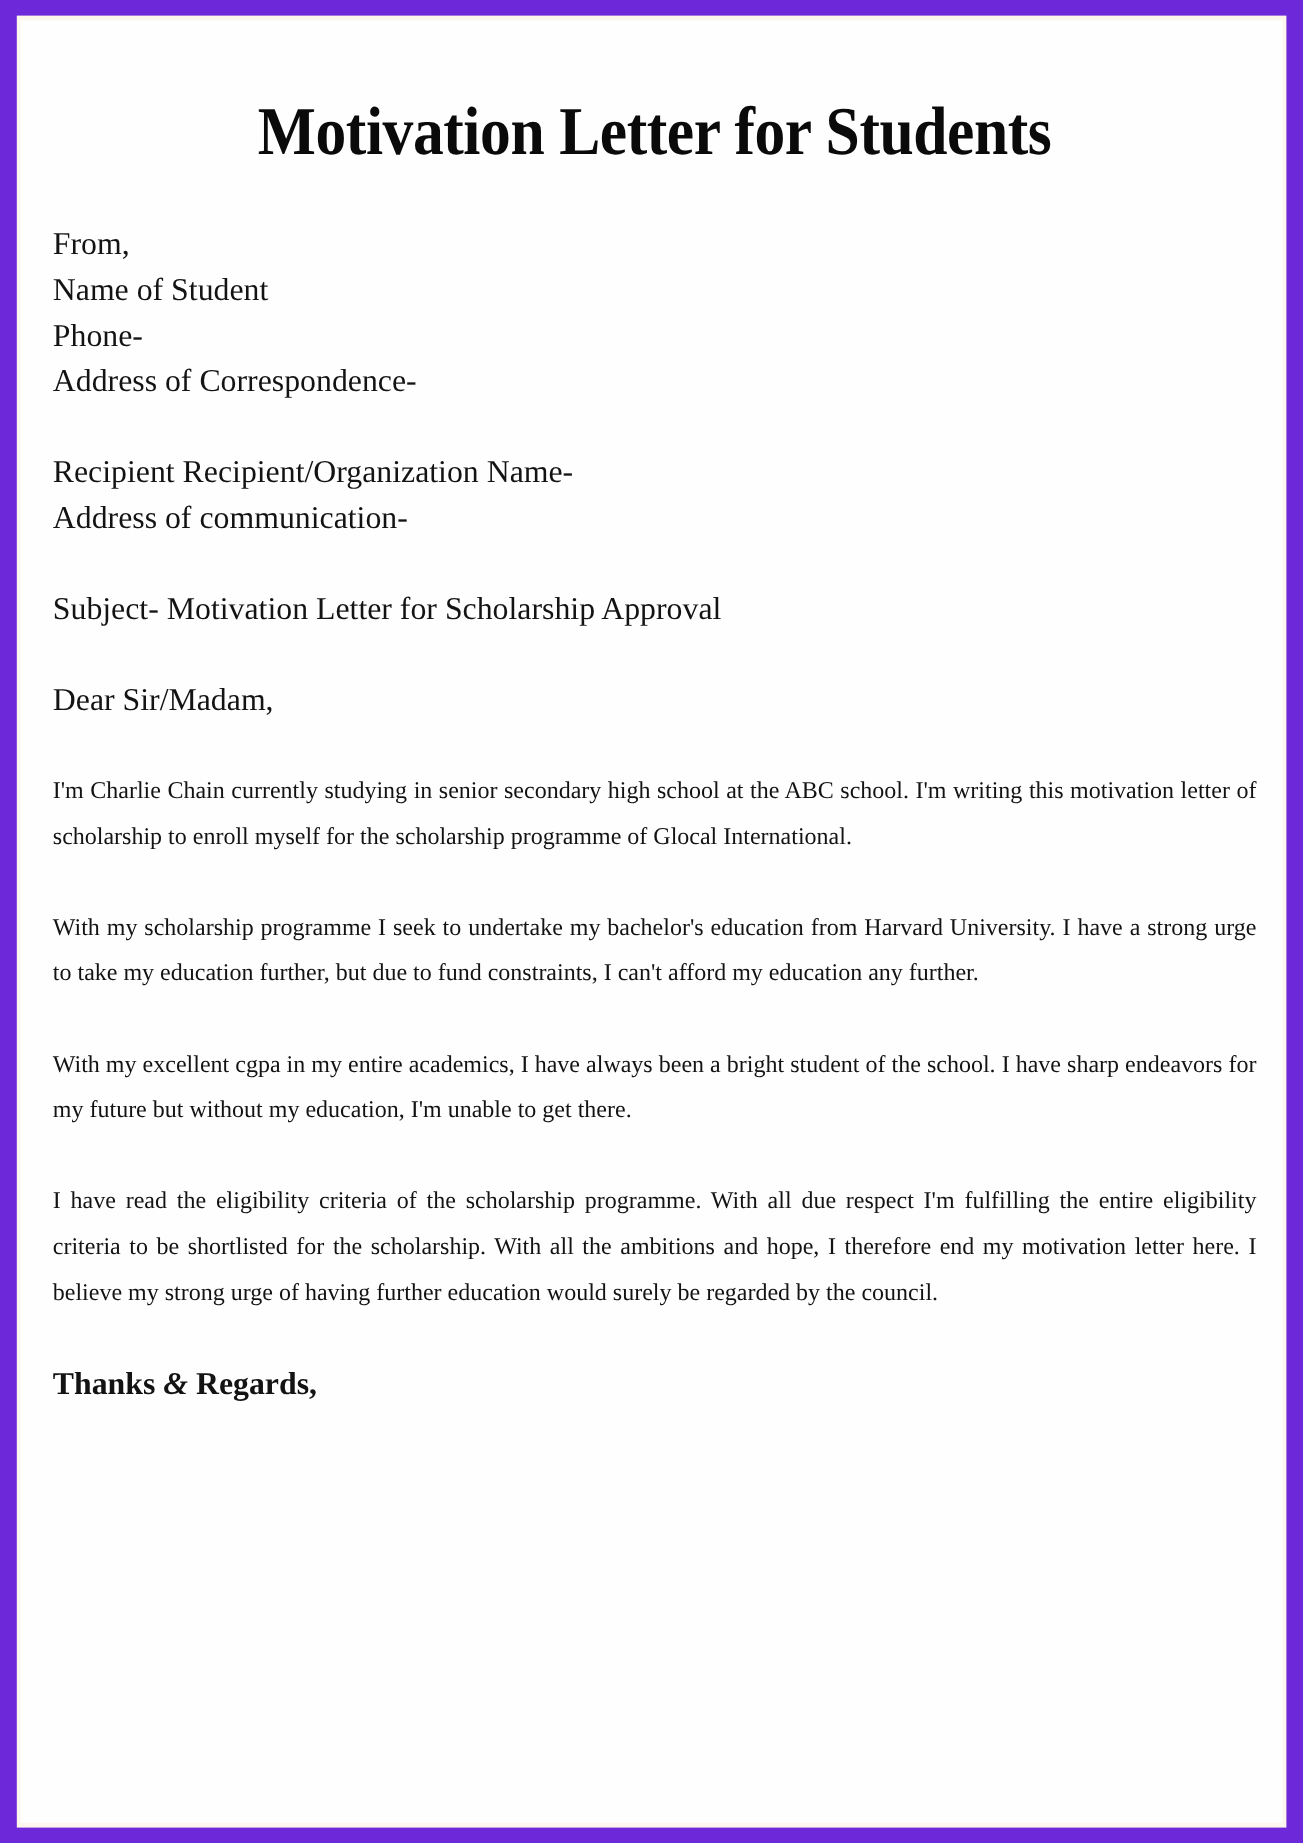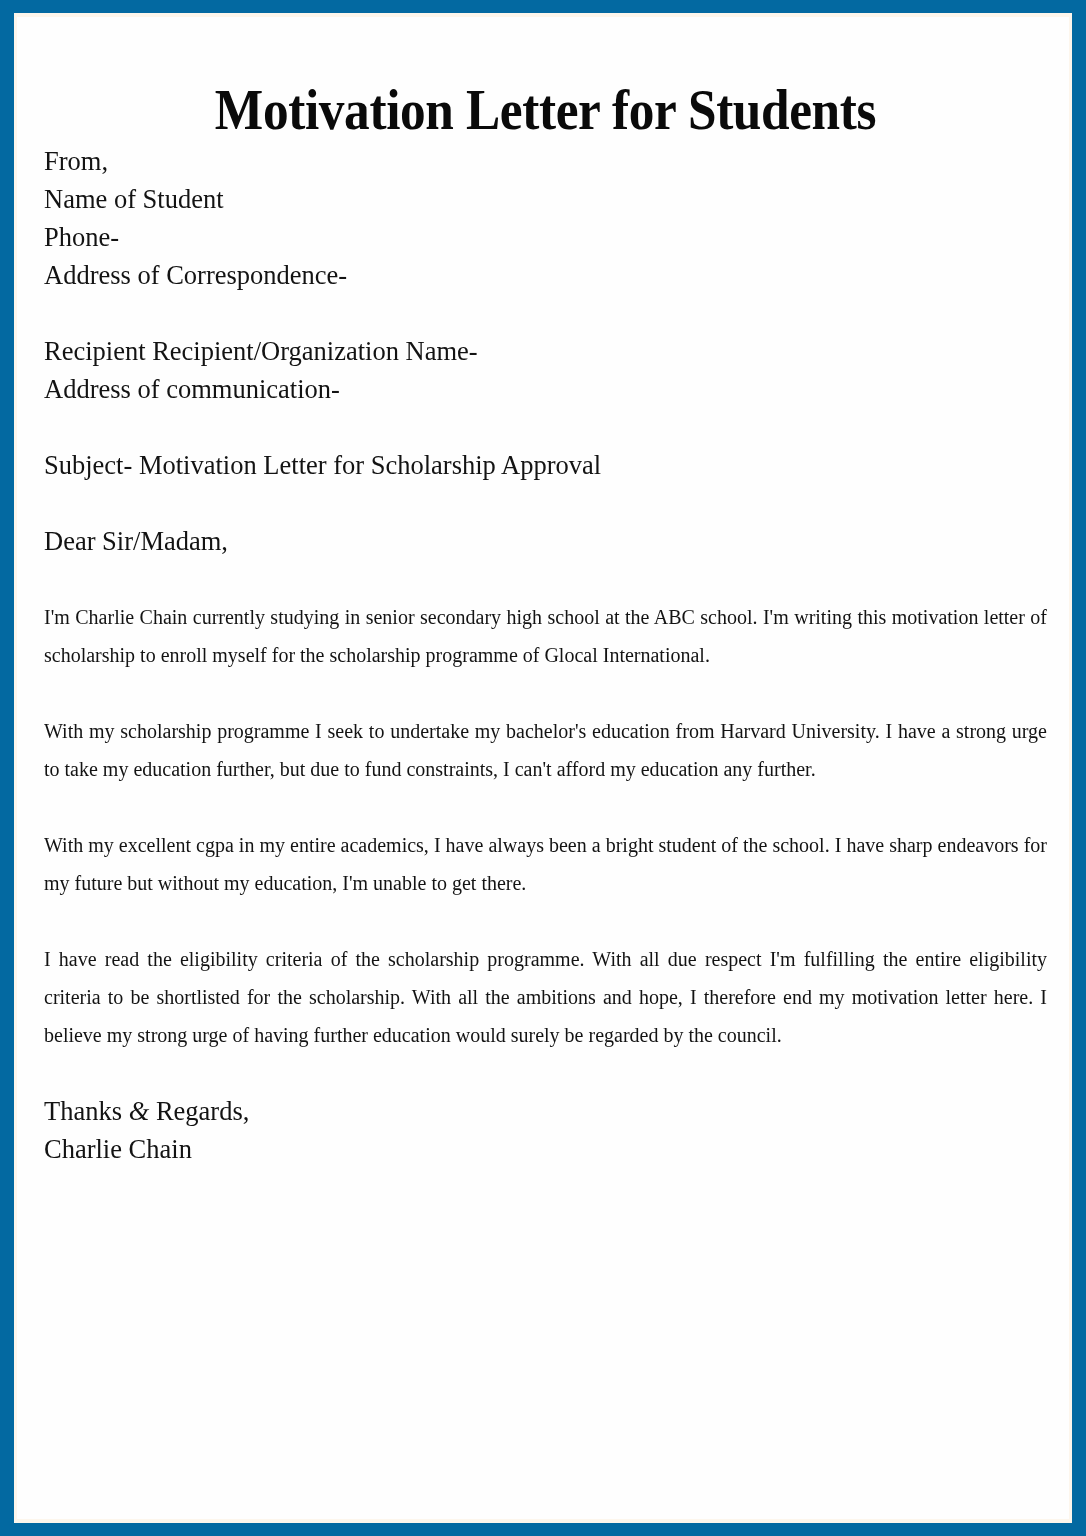--- a/index.html
+++ b/index.html
@@ -14,21 +14,21 @@
     font-family: "Liberation Serif", "DejaVu Serif", serif;
     overflow: hidden;
   }
 
   
   .page-frame {
     position: relative;
     box-sizing: border-box;
     width: 1086px;
     height: 1536px;
-    background: #0369a1;
+    background: #6d28d9;
     padding: 13px 14px 13px 14px;
   }
 
   
   .page-inner-rule {
     box-sizing: border-box;
     width: 100%;
     height: 100%;
     background: #fdf6ec;
     padding: 4px 3px 4px 3px;
@@ -69,20 +69,21 @@
 
   .block {
     margin: 0;
     padding: 0;
     font-size: 26.5px;
     line-height: 38px;
     color: #131313;
   }
 
   .addr-block {
+    margin-top: 42px;
   }
 
   .addr-line {
     display: block;
     white-space: nowrap;
   }
 
   .para {
     margin: 0;
     font-size: 20px;
@@ -100,20 +101,21 @@
   }
 
   .spacer {
     display: block;
     height: 38px;
   }
 
   .sig-line {
     display: block;
     white-space: nowrap;
+    font-weight: bold;
   }
 
   .amp {
     font-style: italic;
     font-family: "Liberation Serif", "DejaVu Serif", serif;
   }
 </style>
 </head>
 <body>
 
@@ -155,19 +157,18 @@
         <span class="spacer"></span>
 
         <p class="para">With my excellent cgpa in my entire academics, I have always been a bright student of the school. I have sharp endeavors for my future but without my education, I'm unable to get there.</p>
         <span class="spacer"></span>
 
         <p class="para">I have read the eligibility criteria of the scholarship programme. With all due respect I'm fulfilling the entire eligibility criteria to be shortlisted for the scholarship. With all the ambitions and hope, I therefore end my motivation letter here. I believe my strong urge of having further education would surely be regarded by the council.</p>
         <span class="spacer"></span>
 
         <div class="block">
           <span class="sig-line"><span>Thanks </span><span class="amp">&amp;</span><span> Regards,</span></span>
-          <span class="sig-line">Charlie Chain</span>
         </div>
 
       </div>
     </div>
   </div>
 </div>
 
 </body></html>

